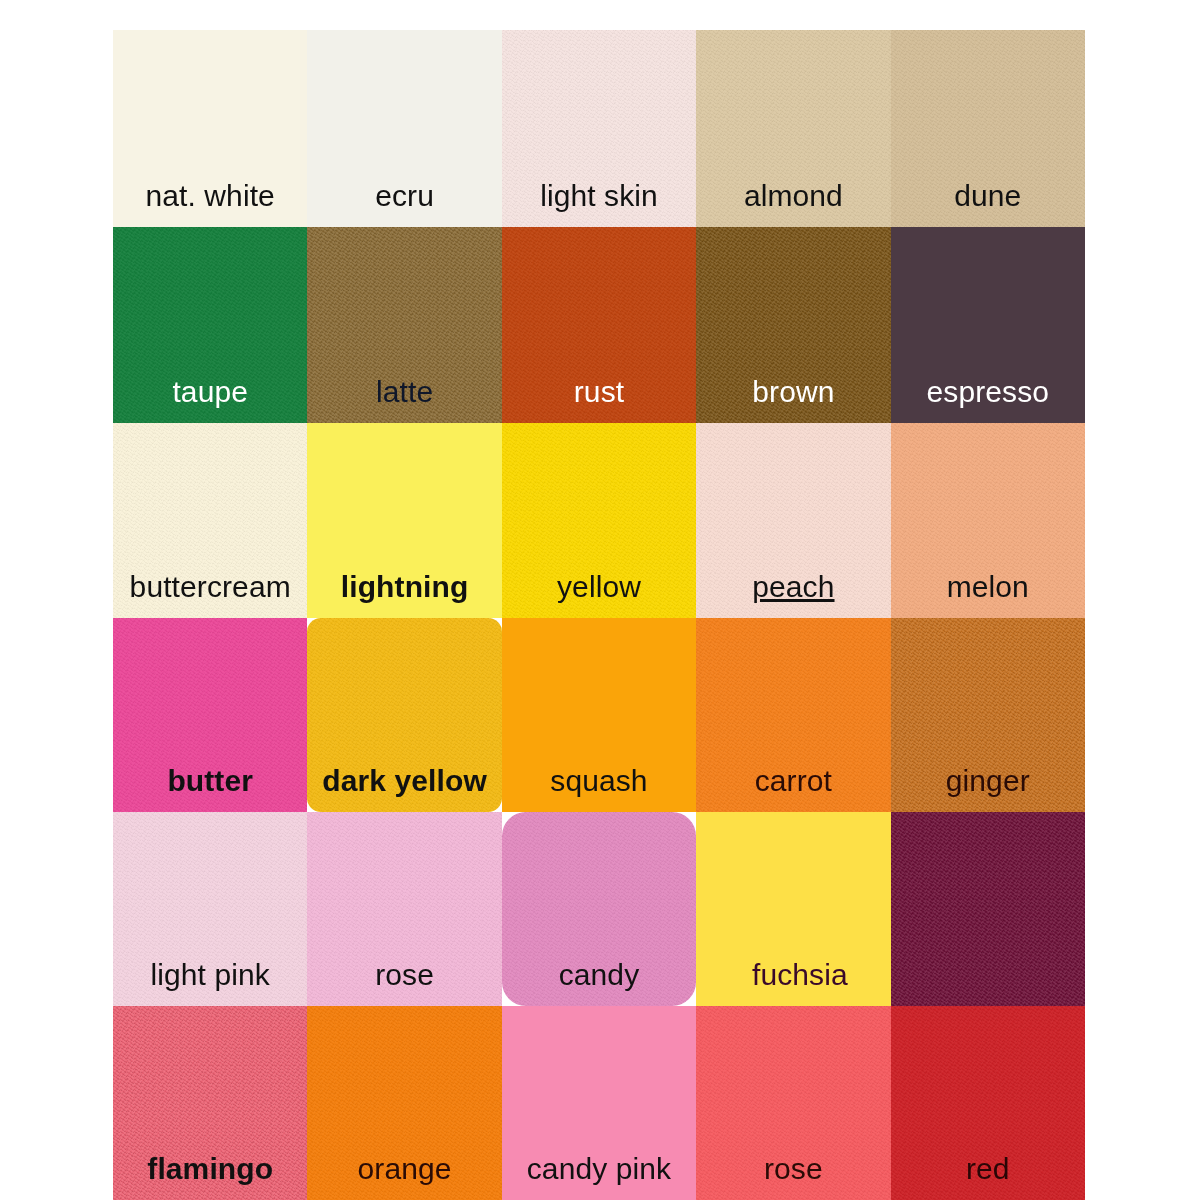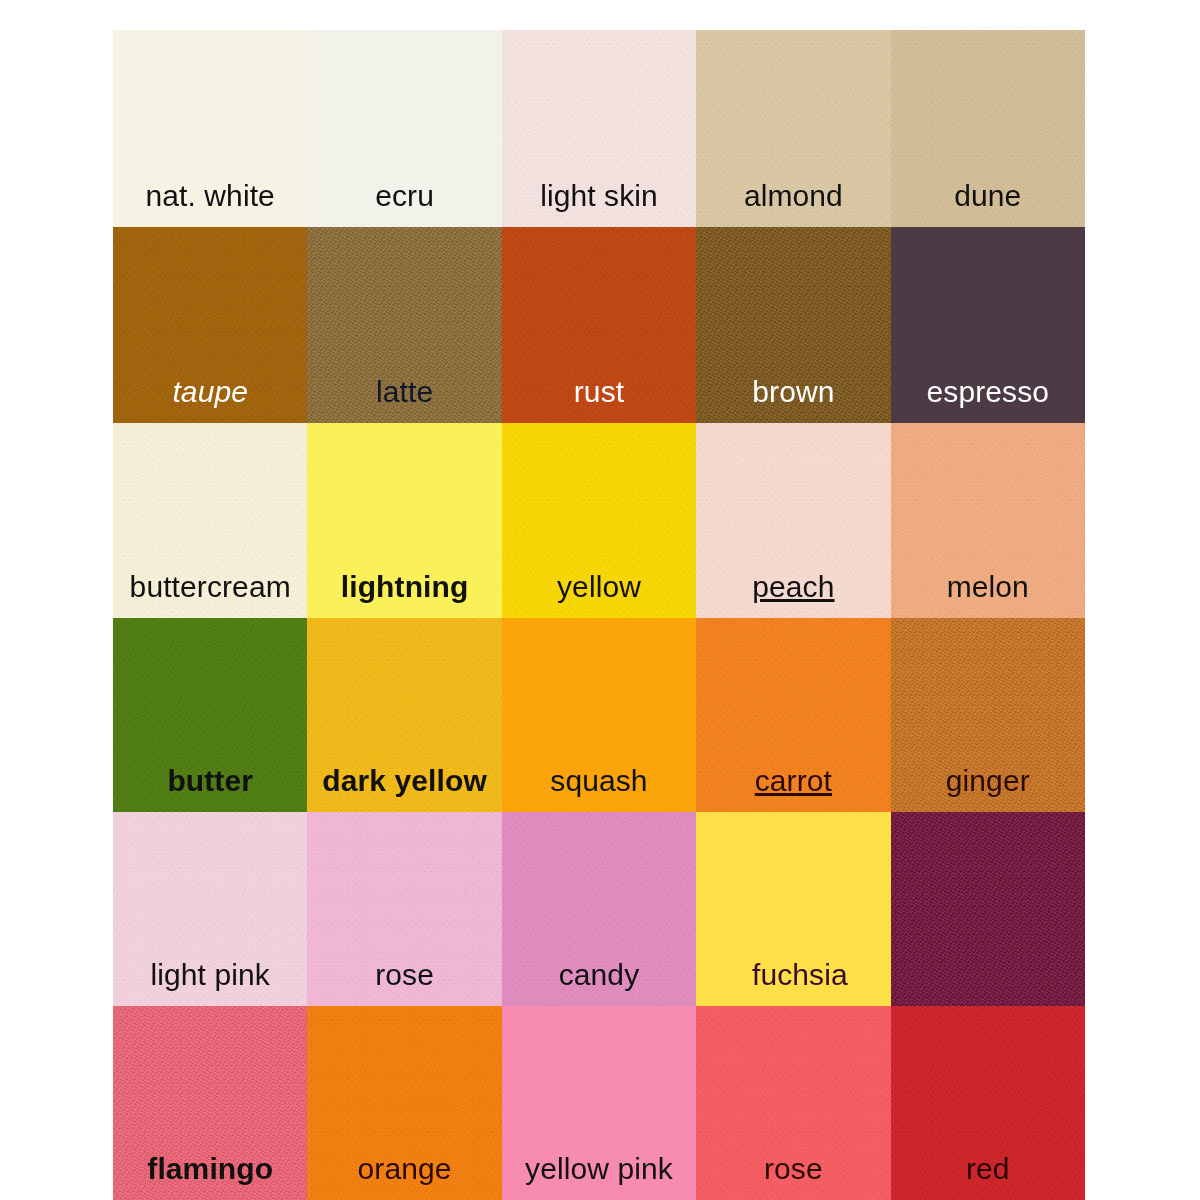--- a/index.html
+++ b/index.html
@@ -90,21 +90,21 @@
     </div>
     <div class="swatch" style="background-color: rgb(220, 201, 164);">
       <span class="tex"></span>
       <span class="swatch-label" style="color: rgb(17, 17, 17);">almond</span>
     </div>
     <div class="swatch" style="background-color: rgb(212, 190, 152);">
       <span class="tex"></span>
       <span class="swatch-label" style="color: rgb(17, 17, 17);">dune</span>
     </div>
 
-    <div class="swatch" style="background-color: #a16207; font-style: italic;">
+    <div class="swatch" style="background-color: #15803d;">
       <span class="tex"></span>
       <span class="swatch-label" style="color: rgb(255, 255, 255);">taupe</span>
     </div>
     <div class="swatch tex-strong" style="background-color: rgb(138, 107, 53);">
       <span class="tex"></span>
       <span class="swatch-label" style="color: #0f172a;">latte</span>
     </div>
     <div class="swatch" style="background-color: rgb(192, 68, 15);">
       <span class="tex"></span>
       <span class="swatch-label" style="color: rgb(255, 255, 255);">rust</span>
@@ -132,50 +132,50 @@
     </div>
     <div class="swatch" style="background-color: rgb(248, 220, 210);">
       <span class="tex"></span>
       <span class="swatch-label" style="color: rgb(17, 17, 17); text-decoration: underline;">peach</span>
     </div>
     <div class="swatch" style="background-color: rgb(243, 172, 129);">
       <span class="tex"></span>
       <span class="swatch-label" style="color: rgb(17, 17, 17);">melon</span>
     </div>
 
-    <div class="swatch" style="background-color: #4d7c0f;">
+    <div class="swatch" style="background-color: #ec4899;">
       <span class="tex"></span>
       <span class="swatch-label bold" style="color: rgb(17, 17, 17);">butter</span>
     </div>
-    <div class="swatch" style="background-color: rgb(244, 187, 21);">
+    <div class="swatch" style="background-color: rgb(244, 187, 21); border-radius: 14px;">
       <span class="tex"></span>
       <span class="swatch-label bold" style="color: rgb(17, 17, 17);">dark yellow</span>
     </div>
     <div class="swatch tex-none" style="background-color: rgb(250, 164, 9);">
       <span class="tex"></span>
       <span class="swatch-label" style="color: rgb(17, 17, 17);">squash</span>
     </div>
     <div class="swatch" style="background-color: rgb(245, 128, 27);">
       <span class="tex"></span>
-      <span class="swatch-label" style="color: rgb(42, 11, 6); text-decoration: underline;">carrot</span>
+      <span class="swatch-label" style="color: rgb(42, 11, 6);">carrot</span>
     </div>
     <div class="swatch tex-strong" style="background-color: rgb(200, 113, 31);">
       <span class="tex"></span>
       <span class="swatch-label" style="color: rgb(42, 11, 6);">ginger</span>
     </div>
 
     <div class="swatch" style="background-color: rgb(244, 211, 224);">
       <span class="tex"></span>
       <span class="swatch-label" style="color: rgb(17, 17, 17);">light pink</span>
     </div>
     <div class="swatch" style="background-color: rgb(243, 184, 216);">
       <span class="tex"></span>
       <span class="swatch-label" style="color: rgb(17, 17, 17);">rose</span>
     </div>
-    <div class="swatch" style="background-color: rgb(227, 139, 192);">
+    <div class="swatch" style="background-color: rgb(227, 139, 192); border-radius: 24px;">
       <span class="tex"></span>
       <span class="swatch-label" style="color: rgb(17, 17, 17);">candy</span>
     </div>
     <div class="swatch tex-none" style="background-color: #fde047; padding-left: 13px;">
       <span class="tex"></span>
       <span class="swatch-label" style="color: rgb(58, 10, 42);">fuchsia</span>
     </div>
     <div class="swatch tex-strong" style="background-color: rgb(110, 16, 56);">
       <span class="tex"></span>
     </div>
@@ -183,21 +183,21 @@
     <div class="swatch tex-strong" style="background-color: rgb(239, 97, 115);">
       <span class="tex"></span>
       <span class="swatch-label bold" style="color: rgb(17, 17, 17);">flamingo</span>
     </div>
     <div class="swatch" style="background-color: rgb(245, 126, 11);">
       <span class="tex"></span>
       <span class="swatch-label" style="color: rgb(42, 11, 6);">orange</span>
     </div>
     <div class="swatch tex-none" style="background-color: rgb(247, 139, 178);">
       <span class="tex"></span>
-      <span class="swatch-label" style="color: rgb(17, 17, 17);">yellow pink</span>
+      <span class="swatch-label" style="color: rgb(17, 17, 17);">candy pink</span>
     </div>
     <div class="swatch" style="background-color: rgb(247, 91, 96);">
       <span class="tex"></span>
       <span class="swatch-label" style="color: rgb(42, 11, 6);">rose</span>
     </div>
     <div class="swatch" style="background-color: rgb(206, 33, 39);">
       <span class="tex"></span>
       <span class="swatch-label" style="color: rgb(42, 6, 6);">red</span>
     </div>
 

